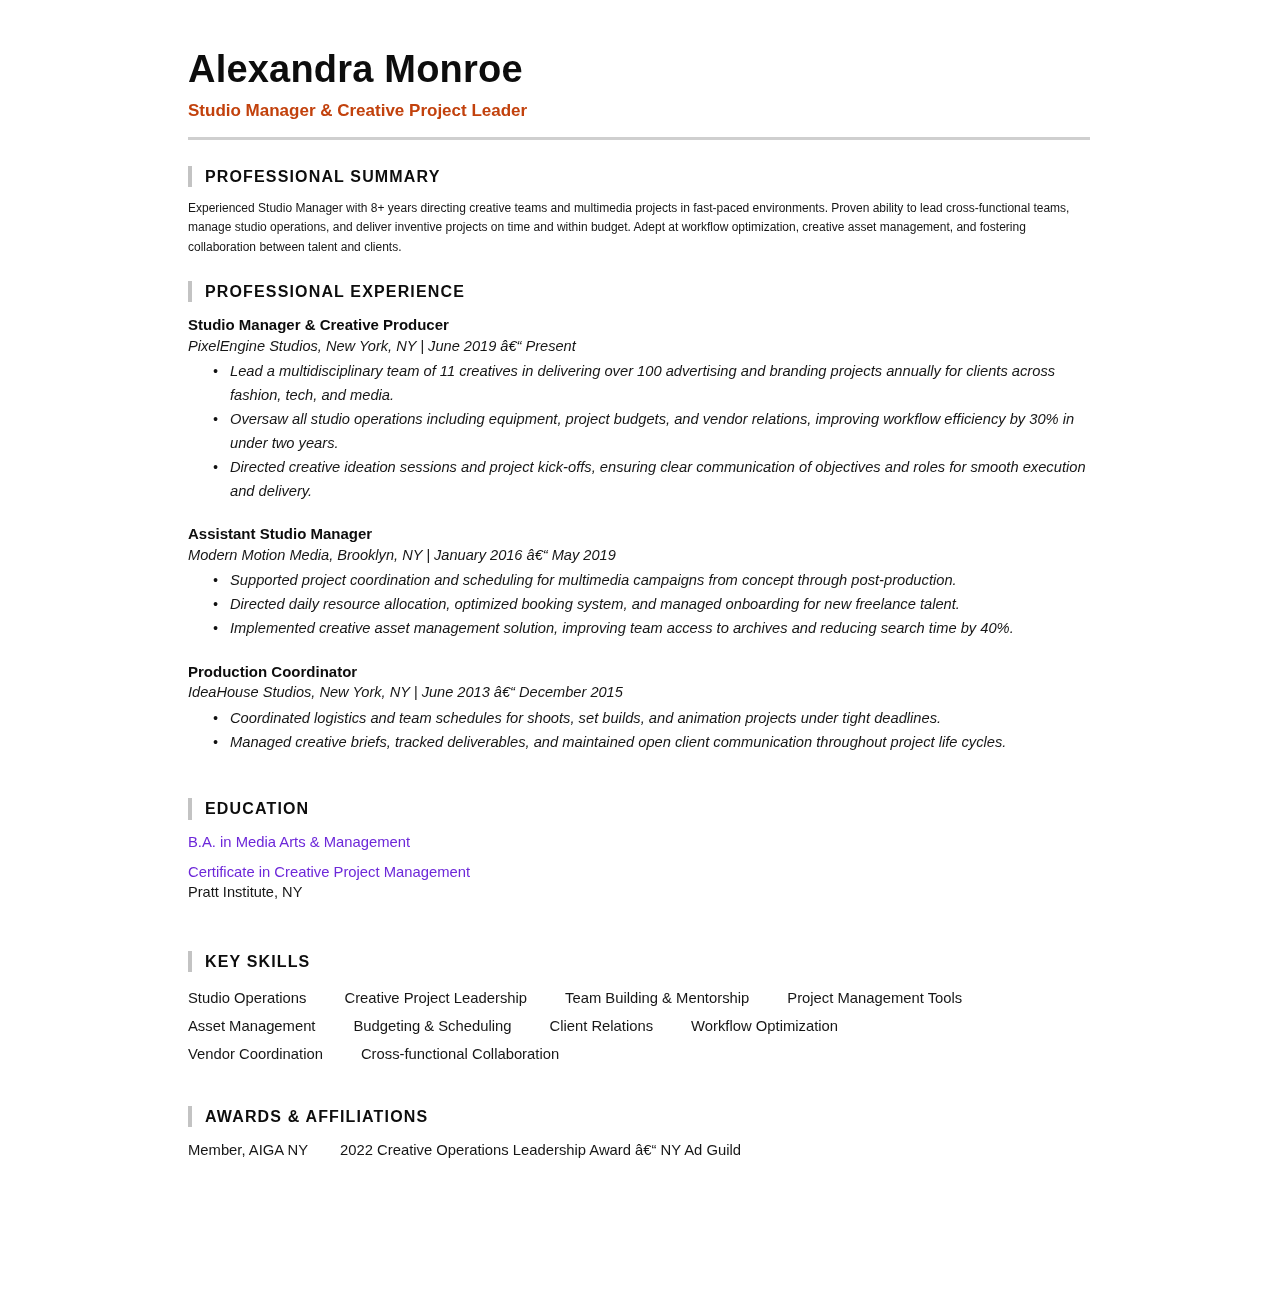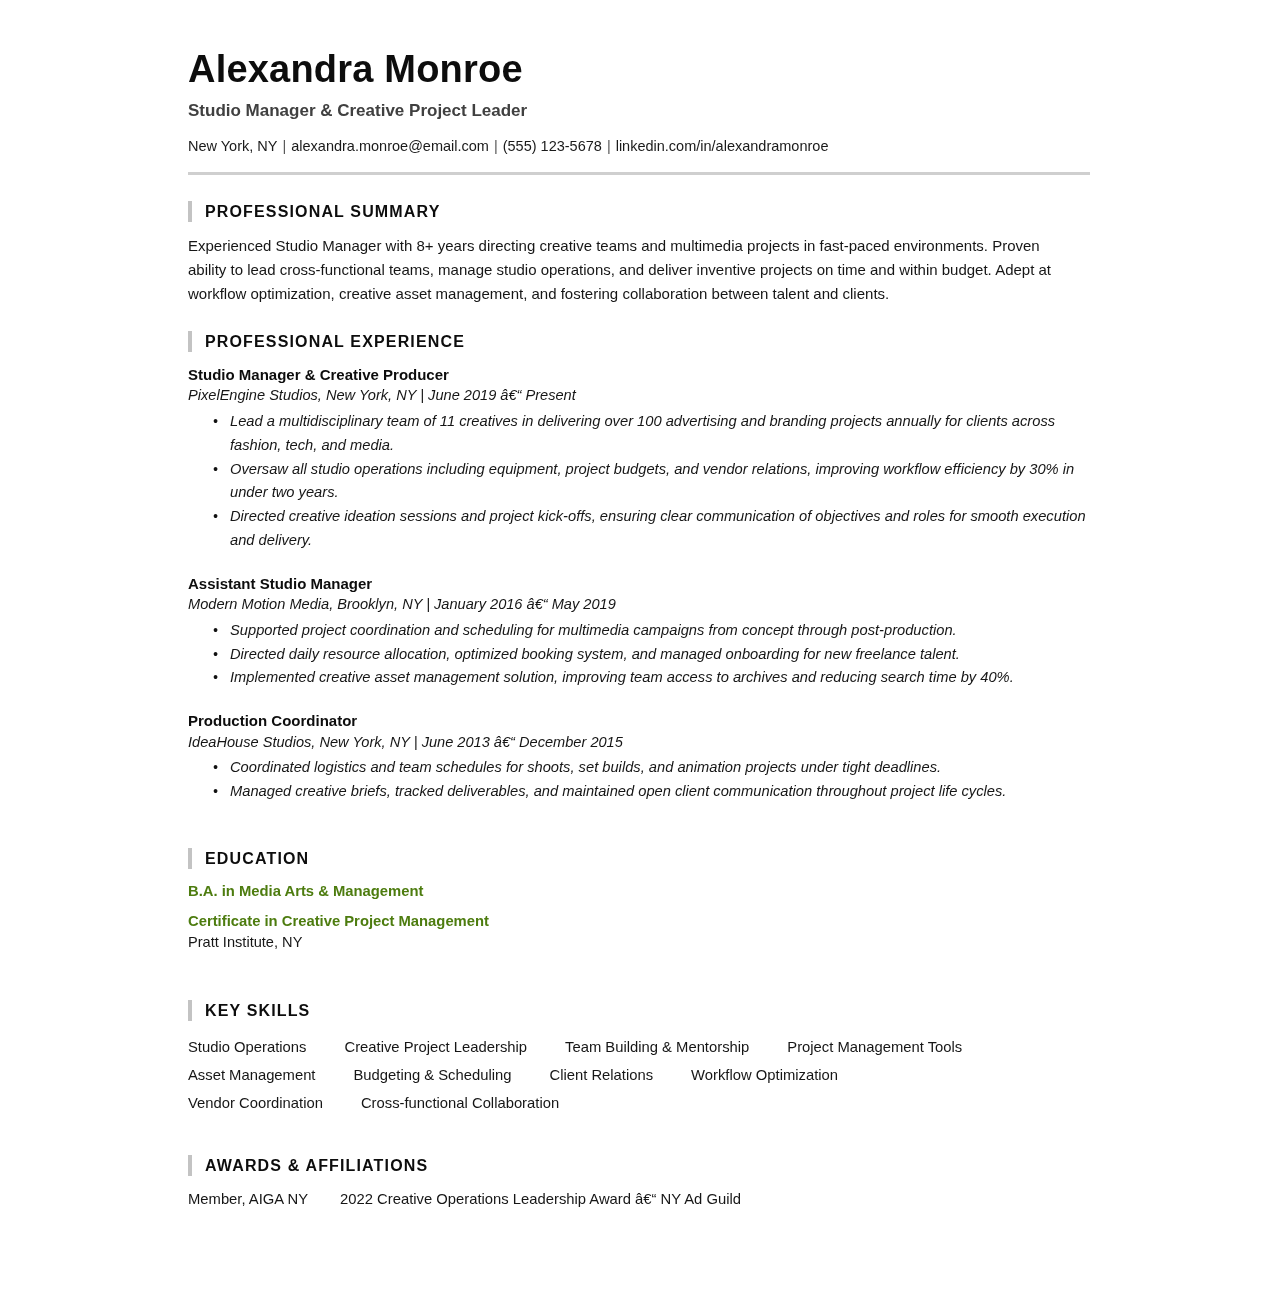--- a/index.html
+++ b/index.html
@@ -30,21 +30,21 @@
     letter-spacing: 0.2px;
     line-height: 1.12;
     margin: 0 0 10px 0;
     color: #0d0d0d;
   }
   .headline {
     font-size: 17px;
     font-weight: bold;
     line-height: 1.2;
     margin: 0 0 16px 0;
-    color: #404040;
+    color: #c2410c;
   }
   .contact-line {
     font-size: 14.5px;
     line-height: 1.3;
     color: #1a1a1a;
     margin: 0 0 16px 0;
     white-space: nowrap;
   }
   .contact-sep {
     color: #555555;
@@ -78,21 +78,21 @@
     font-size: 16px;
     font-weight: bold;
     letter-spacing: 1.15px;
     text-transform: uppercase;
     line-height: 1.32;
     color: #0d0d0d;
   }
 
   
   .summary {
-    font-size: 15px;
+    font-size: 12px;
     line-height: 1.62;
     margin: 0 0 24px 0;
     color: #161616;
     max-width: 890px;
   }
 
   
   .job { margin: 0 0 20px 0; }
   .job-title {
     font-size: 15px;
@@ -129,23 +129,23 @@
     left: 25px;
     top: 0;
     font-size: 14px;
     color: #111111;
   }
 
   
   .edu-block { margin: 0 0 10px 0; }
   .edu-degree {
     font-size: 14.8px;
-    font-weight: bold;
+    font-weight: normal;
     line-height: 1.38;
-    color: #4d7c0f;
+    color: #6d28d9;
   }
   .edu-school {
     font-size: 14.6px;
     line-height: 1.38;
     color: #161616;
   }
 
   
   .skills {
     display: flex;
@@ -180,23 +180,20 @@
   .gap-sm { height: 8px; }
 </style>
 </head>
 <body>
 
 <div class="page">
 
   <div>
     <h1 class="name">Alexandra Monroe</h1>
     <div class="headline">Studio Manager &amp; Creative Project Leader</div>
-    <div class="contact-line">
-      <span>New York, NY</span><span class="contact-sep">|</span><span>alexandra.monroe@email.com</span><span class="contact-sep">|</span><span>(555) 123-5678</span><span class="contact-sep">|</span><span>linkedin.com/in/alexandramonroe</span>
-    </div>
     <div class="header-rule"></div>
   </div>
 
   <div class="section">
     <div class="section-head">
       <div class="accent-bar"></div>
       <div class="section-title">PROFESSIONAL SUMMARY</div>
     </div>
     <p class="summary">Experienced Studio Manager with 8+ years directing creative teams and multimedia projects in fast-paced environments. Proven ability to lead cross-functional teams, manage studio operations, and deliver inventive projects on time and within budget. Adept at workflow optimization, creative asset management, and fostering collaboration between talent and clients.</p>
   </div>

